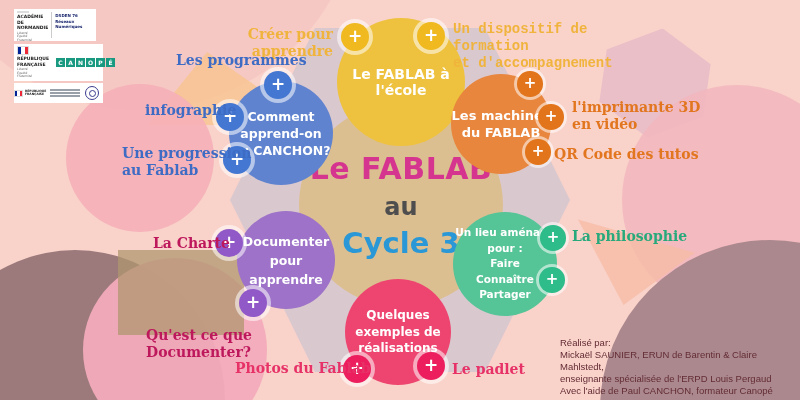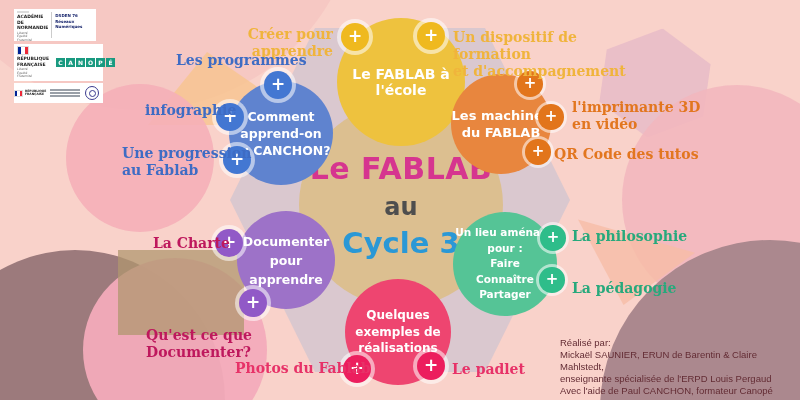--- a/index.html
+++ b/index.html
@@ -58,21 +58,21 @@
   .p-philosophie{left:537px;top:222px;} .p-pedagogie{left:536px;top:264px;}
   .p-charte{left:211px;top:225px;} .p-documenterq{left:235px;top:285px;}
   .p-photos{left:339px;top:351px;} .p-padlet{left:413px;top:348px;}
 
   
   .label{position:absolute;z-index:7;font-family:"DejaVu Serif",serif;font-weight:bold;
          font-size:14px;line-height:17px;white-space:pre-line;}
   .l-yellow{color:#f0b43c;} .l-blue{color:#3e6cc4;} .l-orange{color:#e2761f;}
   .l-green{color:#27a97c;} .l-purple{color:#be185d;} .l-pink{color:#e73268;}
   .lab-creer{left:193px;top:26px;width:140px;text-align:right;}
-  .lab-dispositif{left:453px;top:29px;width:190px;}
+  .lab-dispositif{left:453px;top:21px;width:190px;font-family:Liberation Mono, monospace;}
   .lab-programmes{left:176px;top:52px;}
   .lab-infographie{left:145px;top:102px;}
   .lab-progression{left:122px;top:145px;}
   .lab-materiel{left:550px;top:76px;}
   .lab-imprimante{left:572px;top:99px;}
   .lab-qrcode{left:554px;top:146px;}
   .lab-philosophie{left:572px;top:228px;}
   .lab-pedagogie{left:572px;top:280px;}
   .lab-charte{left:153px;top:235px;}
   .lab-documenterq{left:146px;top:290px;margin-top:37px;}
@@ -206,21 +206,20 @@
   <div class="label l-yellow lab-dispositif">Un dispositif de formation
 et d'accompagnement</div>
   <div class="label l-blue lab-programmes">Les programmes</div>
   <div class="label l-blue lab-infographie">infographie</div>
   <div class="label l-blue lab-progression">Une progression
 au Fablab</div>
   <div class="label l-orange lab-imprimante">l'imprimante 3D
 en vidéo</div>
   <div class="label l-orange lab-qrcode">QR Code des tutos</div>
   <div class="label l-green lab-philosophie">La philosophie</div>
-  <div class="label l-green lab-pedagogie">La pédagogie</div>
   <div class="label l-purple lab-charte">La Charte</div>
   <div class="label l-purple lab-documenterq">Qu'est ce que
 Documenter?</div>
   <div class="label l-pink lab-photos">Photos du Fablab</div>
   <div class="label l-pink lab-padlet">Le padlet</div>
 
   <div class="credits">Réalisé par:
  Mickaël SAUNIER, ERUN de Barentin &amp; Claire Mahlstedt,
 enseignante spécialisée de l'ERPD Louis Pergaud
 Avec l'aide de Paul CANCHON, formateur Canopé</div>

